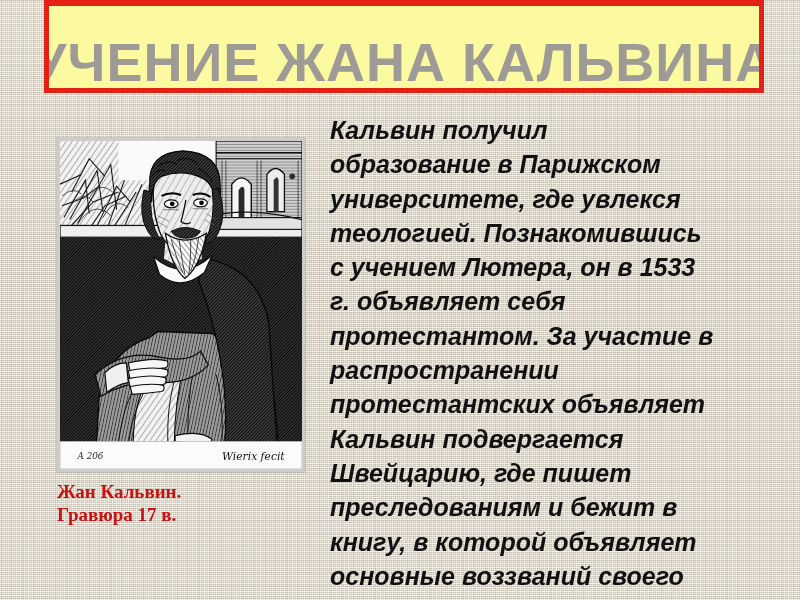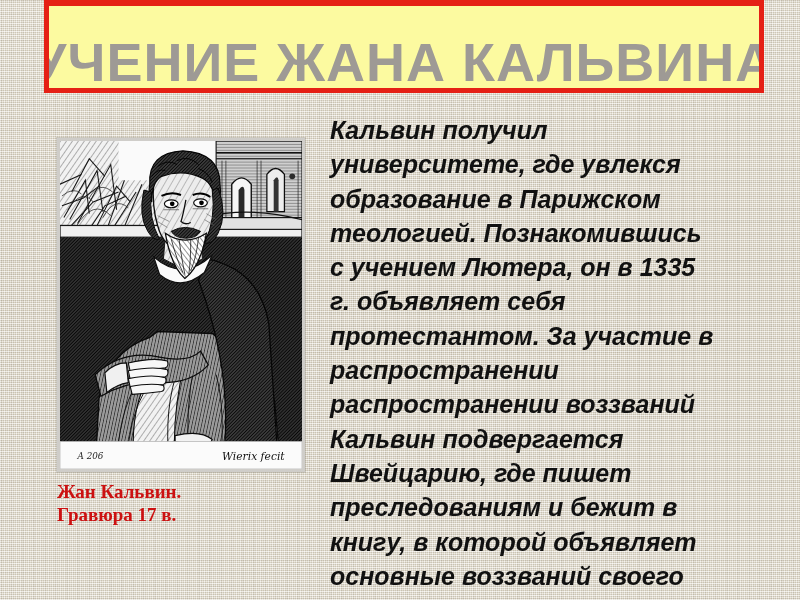--- a/index.html
+++ b/index.html
@@ -331,28 +331,28 @@
     </svg>
   </div>
 
   <div id="portrait-caption">
     <span class="cap-line">Жан Кальвин.</span>
     <span class="cap-line">Гравюра 17 в.</span>
   </div>
 
   <div id="body-text">
     <span class="txt-line">Кальвин получил</span>
+    <span class="txt-line">образование в Парижском</span>
     <span class="txt-line">университете, где увлекся</span>
-    <span class="txt-line">образование в Парижском</span>
     <span class="txt-line">теологией. Познакомившись</span>
-    <span class="txt-line">с учением Лютера, он в 1335</span>
+    <span class="txt-line">с учением Лютера, он в 1533</span>
     <span class="txt-line">г. объявляет себя</span>
     <span class="txt-line">протестантом. За участие в</span>
     <span class="txt-line">распространении</span>
-    <span class="txt-line">распространении воззваний</span>
+    <span class="txt-line">протестантских объявляет</span>
     <span class="txt-line">Кальвин подвергается</span>
     <span class="txt-line">Швейцарию, где пишет</span>
     <span class="txt-line">преследованиям и бежит в</span>
     <span class="txt-line">книгу, в которой объявляет</span>
     <span class="txt-line">основные воззваний своего</span>
     <span class="txt-line">учения.</span>
   </div>
 
 </div>
 

